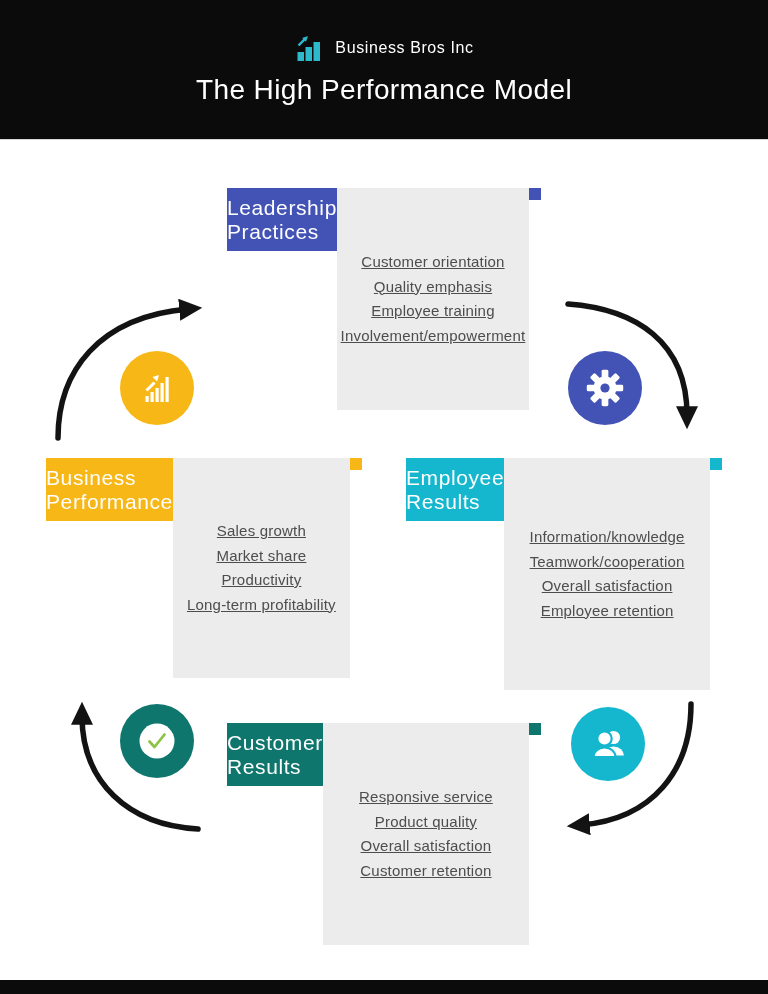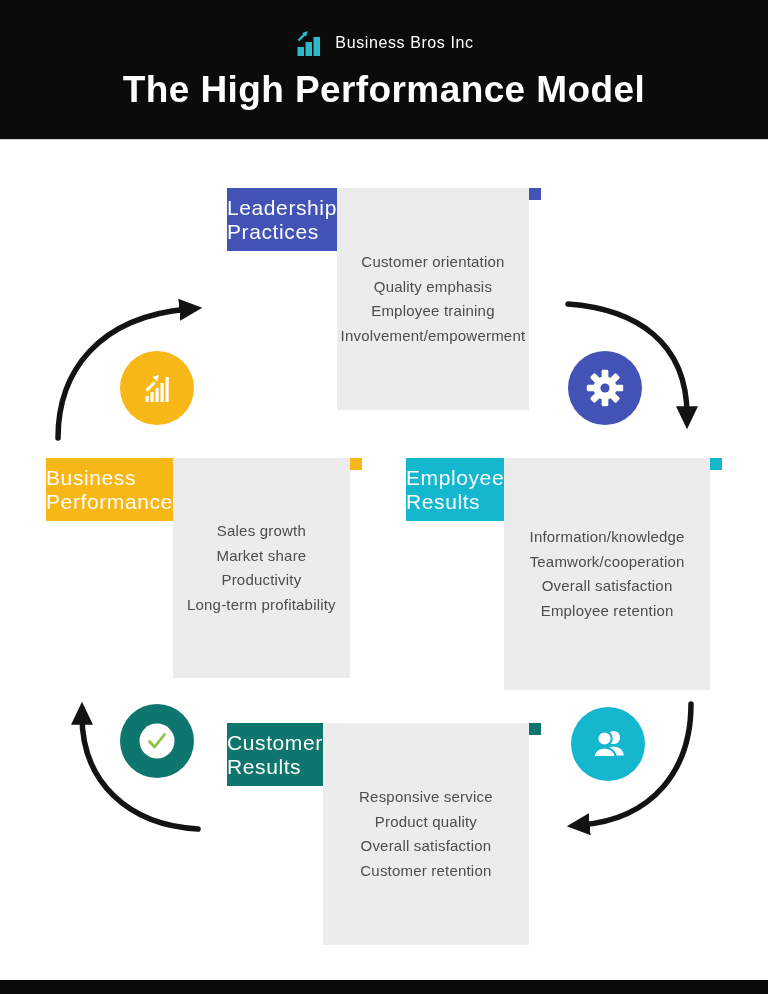--- a/index.html
+++ b/index.html
@@ -21,21 +21,21 @@
     align-items: center; justify-content: center;
     gap: 11px;
     border-bottom: 1px solid #d9d9d9;
   }
   .brand { display: flex; align-items: center; gap: 11px; }
   .brand-name {
     color: #ffffff; font-size: 16px; font-weight: 500;
     letter-spacing: 0.6px;
   }
   .page-title {
-    color: #ffffff; font-size: 37px; font-weight: 700;
+    color: #ffffff; font-size: 28px; font-weight: 400;
     letter-spacing: 0.4px;
   }
   
   .model-box { position: absolute; display: flex; flex-direction: row; }
   .box-leadership { left: 227px; top: 188px; width: 314px; height: 222px; }
   .box-business   { left:  46px; top: 458px; width: 316px; height: 220px; }
   .box-employee   { left: 406px; top: 458px; width: 316px; height: 232px; }
   .box-customer   { left: 227px; top: 723px; width: 314px; height: 222px; }
   .box-header {
     height: 63px; flex: 0 0 63px;
@@ -47,21 +47,21 @@
   }
   .box-body {
     flex: 1 1 auto;
     background: #ececec;
     list-style: none;
     display: flex; flex-direction: column;
     align-items: center; justify-content: center;
   }
   .box-body li {
     font-size: 15px; color: #4d4d4d; line-height: 24.5px;
-    letter-spacing: 0.2px; text-align: center;
+    letter-spacing: 0.2px; text-align: center; text-decoration: underline;
   }
   .box-footer { height: 12px; flex: 0 0 12px; }
   .ac-indigo { background: #4353b5; }
   .ac-yellow { background: #f7b817; }
   .ac-cyan   { background: #14b7ce; }
   .ac-green  { background: #0f766e; }
   
   .icon-circle {
     position: absolute; width: 74px; height: 74px; border-radius: 50%;
     display: flex; align-items: center; justify-content: center;

